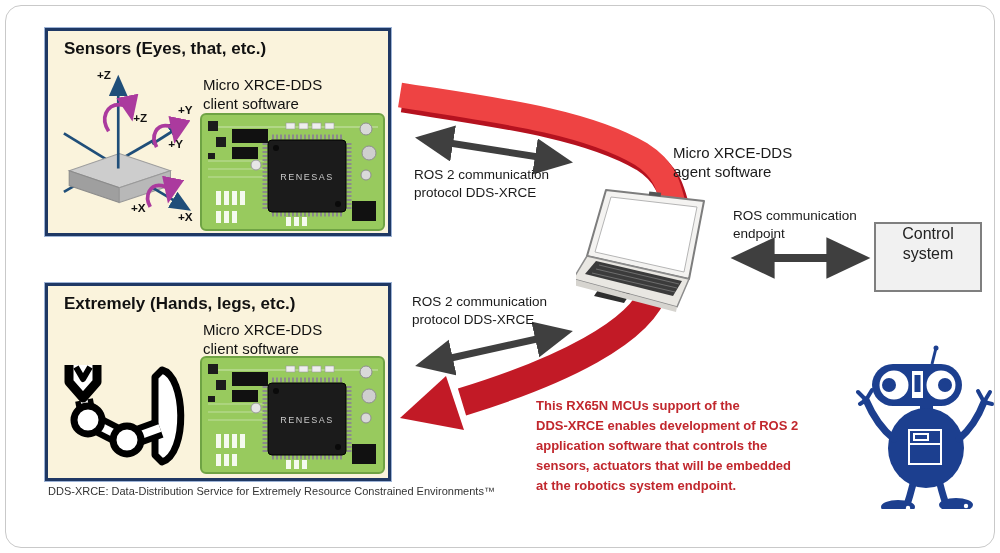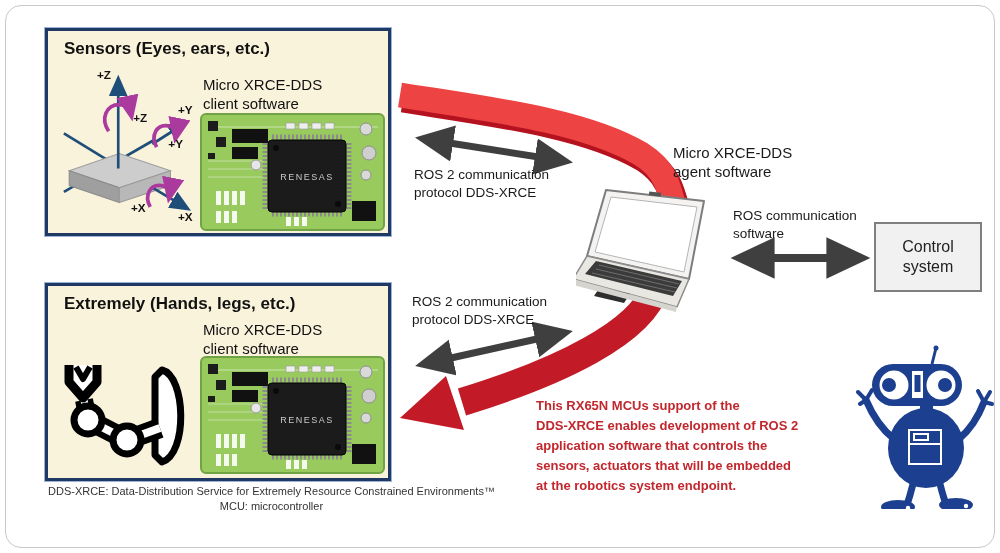--- a/index.html
+++ b/index.html
@@ -17,21 +17,21 @@
 
   .overlay{position:absolute;left:0;top:0;z-index:2;}
   .abovelay{position:absolute;z-index:3;}
   .label{position:absolute;z-index:4;color:#1a1a1a;}
   #agent-label{left:673px;top:143px;font-size:15px;line-height:19px;}
   #ros-label{left:733px;top:207px;font-size:13.5px;line-height:18px;}
   #ros2-top-label{left:414px;top:166px;font-size:13.5px;line-height:18px;}
   #ros2-bottom-label{left:412px;top:293px;font-size:13.5px;line-height:18px;}
 
   #control-box{position:absolute;left:874px;top:222px;width:104px;height:66px;background:#f1f1f1;
-               border:2px solid #7f7f7f;display:flex;align-items:center;justify-content:center;
+               border:2px solid #7f7f7f;display:flex;align-items:flex-start;justify-content:center;
                text-align:center;font-size:16px;line-height:20px;color:#222;z-index:4;}
 
   #red-note{left:536px;top:396px;width:345px;font-size:13px;line-height:20px;font-weight:bold;color:#c1272d;}
 
   #footer{left:48px;top:484px;font-size:11px;line-height:15px;color:#333;text-align:center;}
 </style>
 </head>
 <body>
 
 <div id="canvas">
@@ -75,21 +75,21 @@
         <line x1="72" y1="101" x2="142" y2="101" stroke="#8b8b8b" stroke-width="5" stroke-dasharray="2,2"></line>
         <rect x="68" y="27" width="78" height="72" rx="4" fill="#1b1b1b" stroke="#000"></rect>
         <circle cx="76" cy="35" r="3" fill="#0a0a0a"></circle>
         <circle cx="138" cy="91" r="3" fill="#0a0a0a"></circle>
         <text x="107" y="67" text-anchor="middle" font-size="9" letter-spacing="1.5" fill="#c9c9c9" font-family="Liberation Sans, sans-serif">RENESAS</text>
       </g>
     </defs>
   </svg>
 
   <div class="group-box" id="sensors-box">
-    <div class="group-title">Sensors (Eyes, ears, etc.)</div>
+    <div class="group-title">Sensors (Eyes, that, etc.)</div>
     <div class="client-label pre" style="top:44px">Micro XRCE-DDS
 client software</div>
 
     <svg width="145" height="162" viewBox="0 0 135 152" style="position:absolute;left:10px;top:32px">
       <defs>
         <marker id="ab" markerWidth="9" markerHeight="9" refX="6" refY="3.5" orient="auto">
           <path d="M0,0 L8,3.5 L0,7 Z" fill="#1f4e79"></path>
         </marker>
         <marker id="am" markerWidth="8" markerHeight="8" refX="5" refY="3" orient="auto">
           <path d="M0,0 L7,3 L0,6 Z" fill="#ab3a9e"></path>
@@ -211,34 +211,33 @@
     <g stroke="#fff" stroke-width="2" fill="none">
       <rect x="53" y="86" width="32" height="34"></rect>
       <rect x="58" y="90" width="14" height="6"></rect>
       <line x1="53" y1="100" x2="85" y2="100"></line>
     </g>
   </svg>
 
   <div class="label pre" id="agent-label">Micro XRCE-DDS
 agent software</div>
   <div class="label pre" id="ros-label">ROS communication
-software</div>
+endpoint</div>
   <div class="label pre" id="ros2-top-label">ROS 2 communication
 protocol DDS-XRCE</div>
   <div class="label pre" id="ros2-bottom-label">ROS 2 communication
 protocol DDS-XRCE</div>
 
   <div id="control-box">
     <span class="pre">Control
 system</span>
   </div>
 
   <div class="label pre" id="red-note">This RX65N MCUs support of the
 DDS-XRCE enables development of ROS 2
 application software that controls the
 sensors, actuators that will be embedded
 at the robotics system endpoint.</div>
 
   <div class="label" id="footer">
     <div>DDS-XRCE: Data-Distribution Service for Extremely Resource Constrained Environments™</div>
-    <div>MCU: microcontroller</div>
   </div>
 </div>
 
 </body></html>

